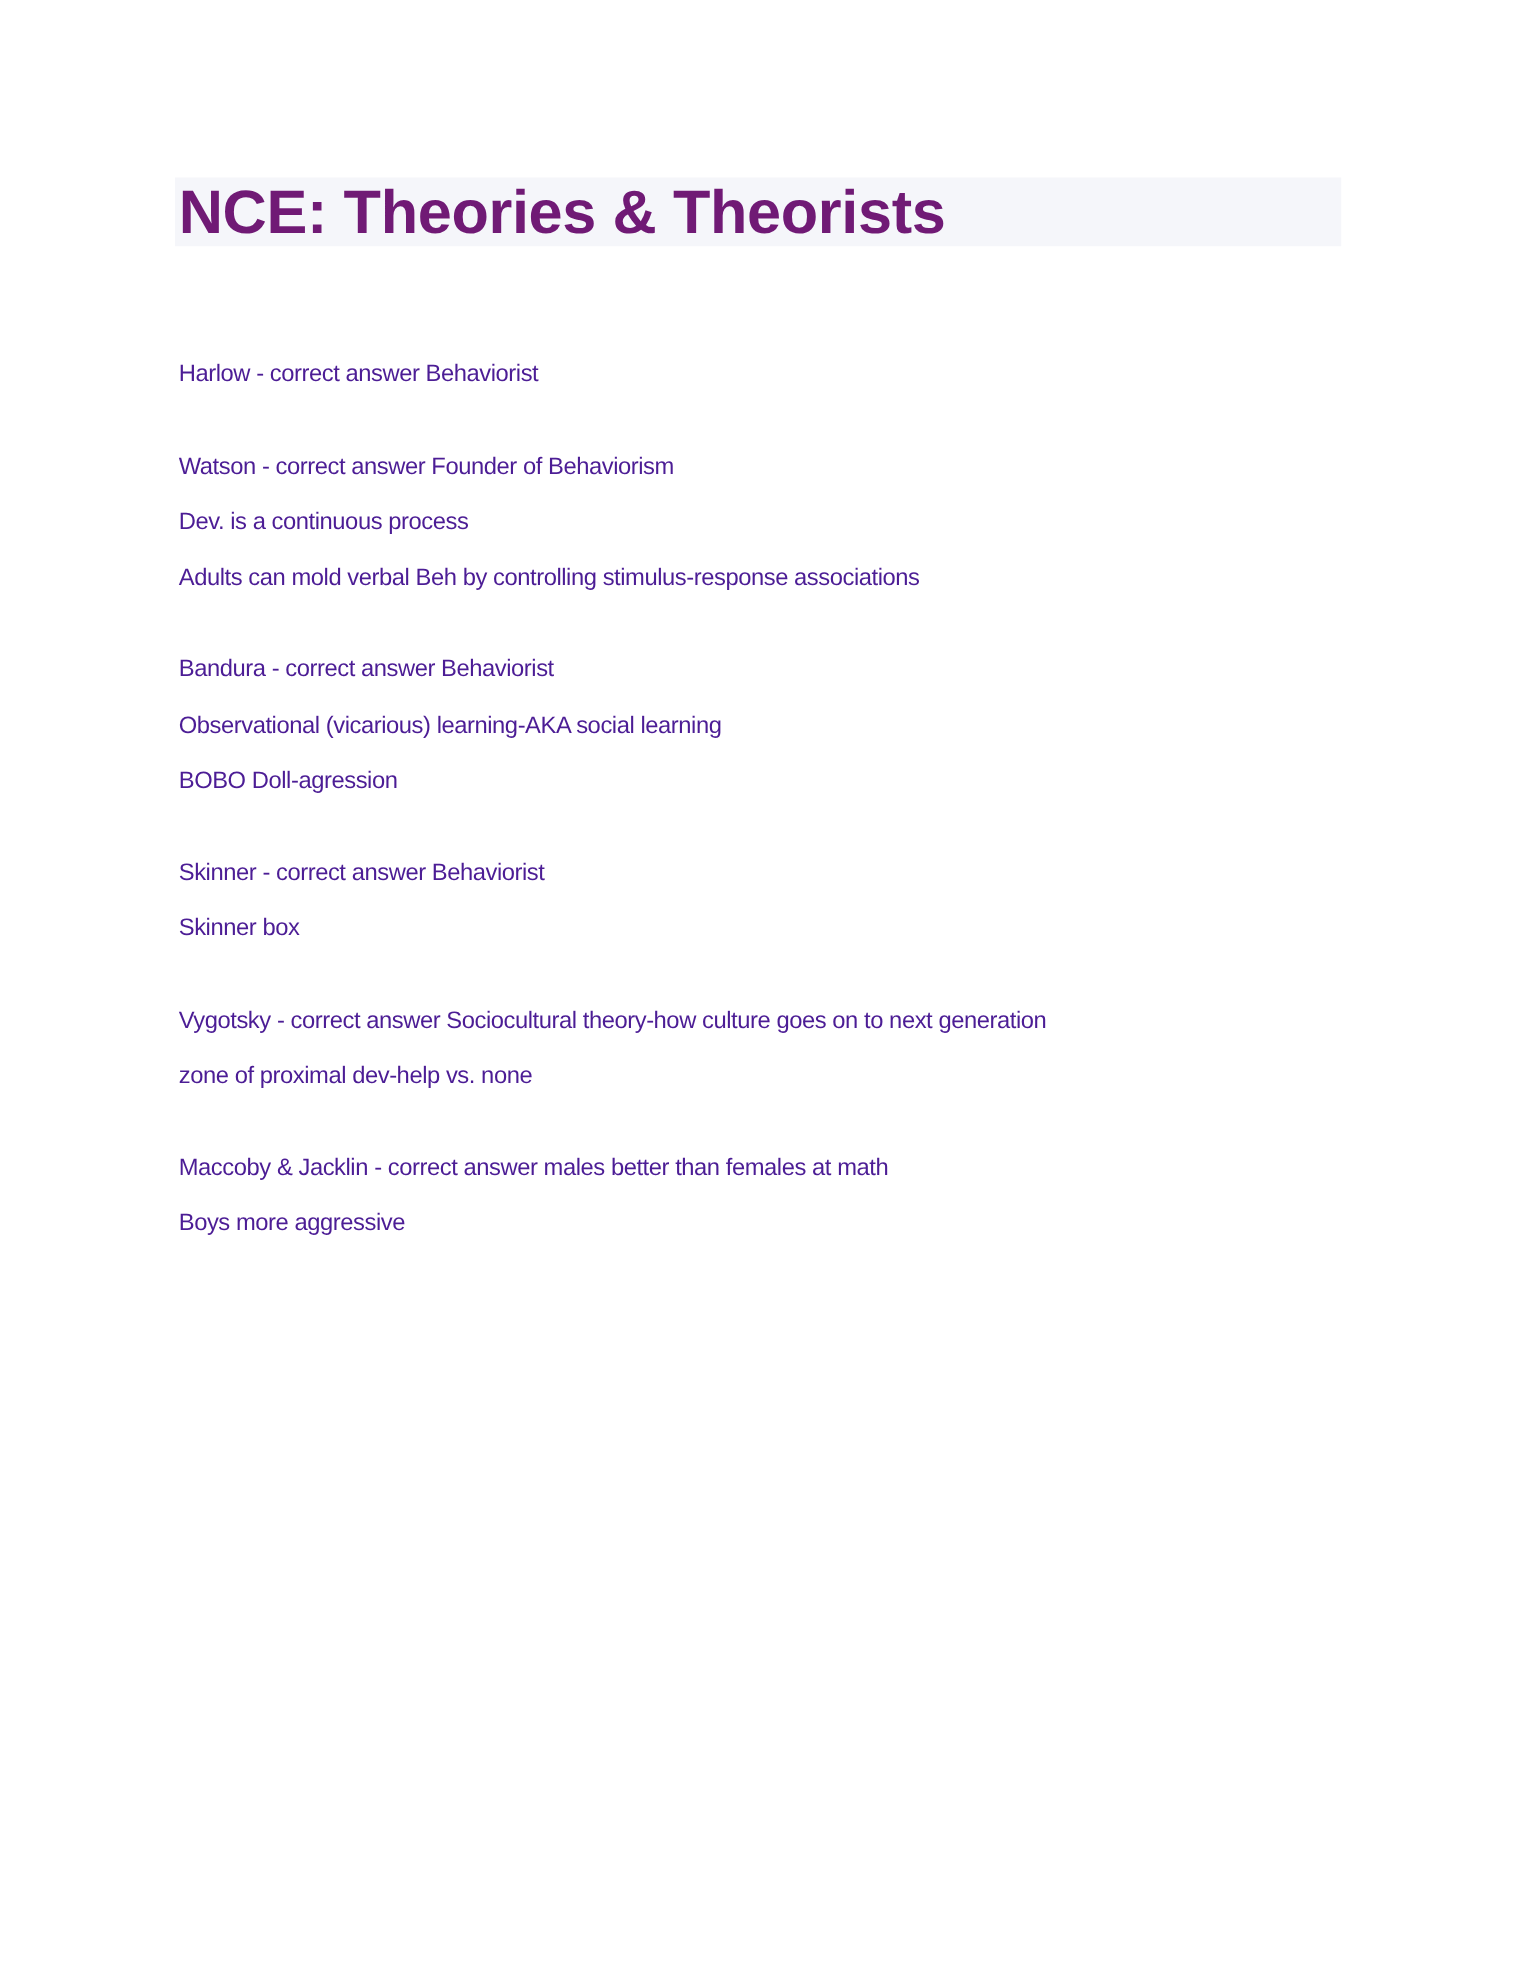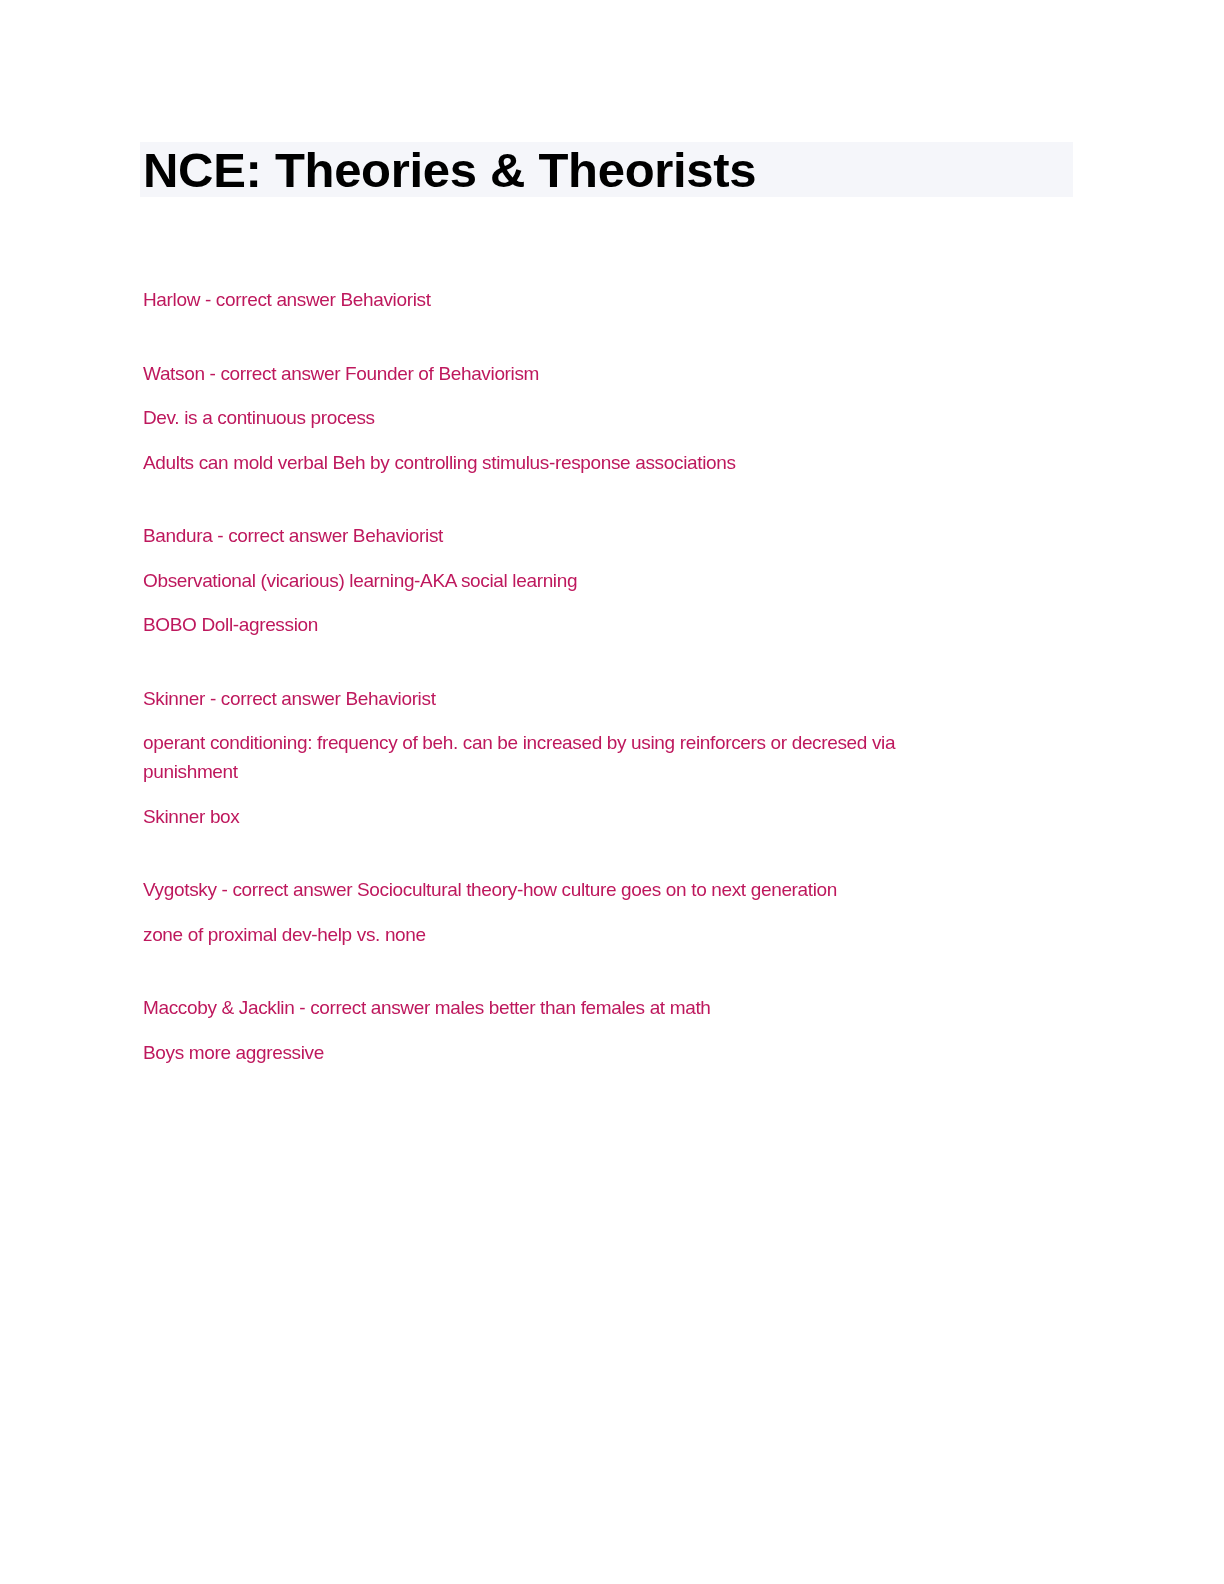--- a/index.html
+++ b/index.html
@@ -25,38 +25,38 @@
     }
     .page-title {
       position: absolute;
       left: 143px;
       top: 142px;
       margin: 0;
       font-family: "Liberation Sans", sans-serif;
       font-weight: bold;
       font-size: 49px;
       line-height: 56px;
-      color: #000000;
+      color: #701a75;
       letter-spacing: -0.3px;
     }
     .content {
       position: absolute;
       left: 143px;
       top: 285px;
       width: 860px;
     }
     .entry {
       margin: 0 0 44.5px 0;
     }
     .line {
       font-family: "Liberation Sans", sans-serif;
       font-size: 19px;
       line-height: 29px;
       margin: 0 0 15.5px 0;
-      color: #be185d;
+      color: #4c1d95;
       letter-spacing: -0.35px;
       word-spacing: 0px;
     }
     .line.wrap {
       line-height: 29px;
     }
   </style>
 </head>
 <body>
 
@@ -77,21 +77,20 @@
   </div>
 
   <div class="entry">
     <p class="line">Bandura -  correct answer Behaviorist</p>
     <p class="line">Observational (vicarious) learning-AKA social learning</p>
     <p class="line">BOBO Doll-agression</p>
   </div>
 
   <div class="entry">
     <p class="line">Skinner -  correct answer Behaviorist</p>
-    <p class="line wrap" style="width:830px;">operant conditioning: frequency of beh. can be increased by using reinforcers or decresed via punishment</p>
     <p class="line">Skinner box</p>
   </div>
 
   <div class="entry">
     <p class="line">Vygotsky -  correct answer Sociocultural theory-how culture goes on to next generation</p>
     <p class="line">zone of proximal dev-help vs. none</p>
   </div>
 
   <div class="entry">
     <p class="line">Maccoby &amp; Jacklin -  correct answer males better than females at math</p>

